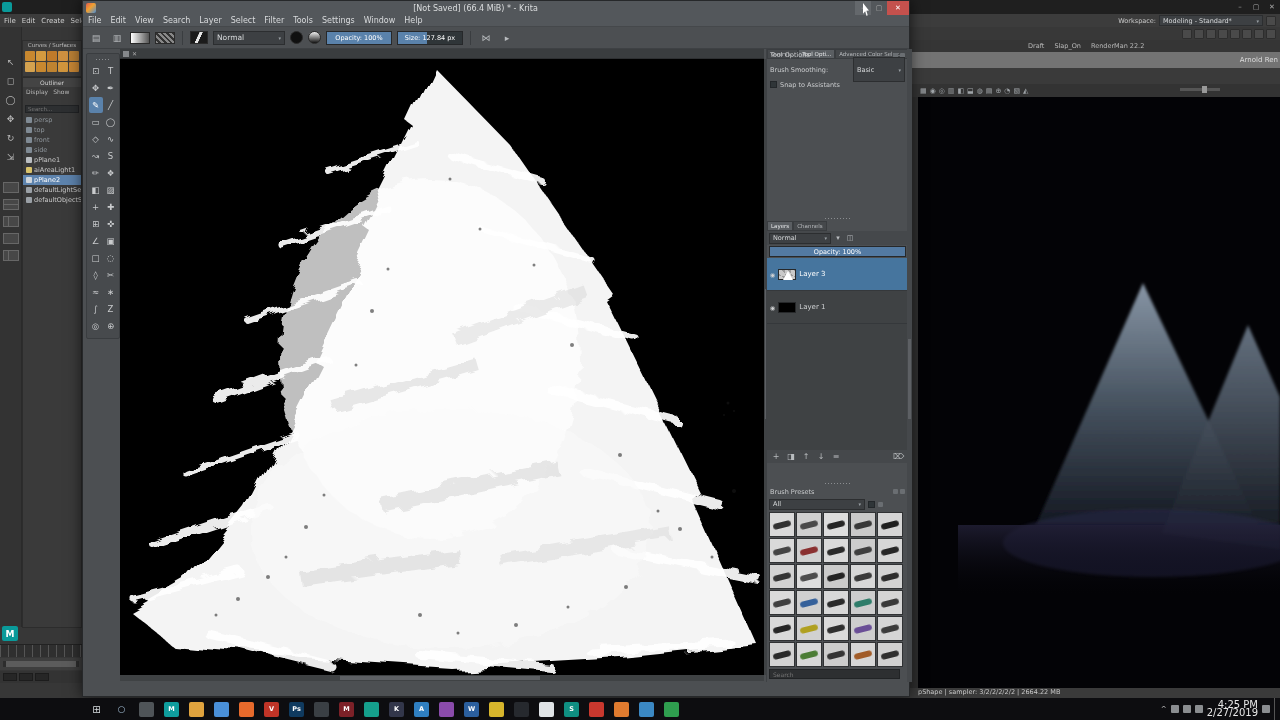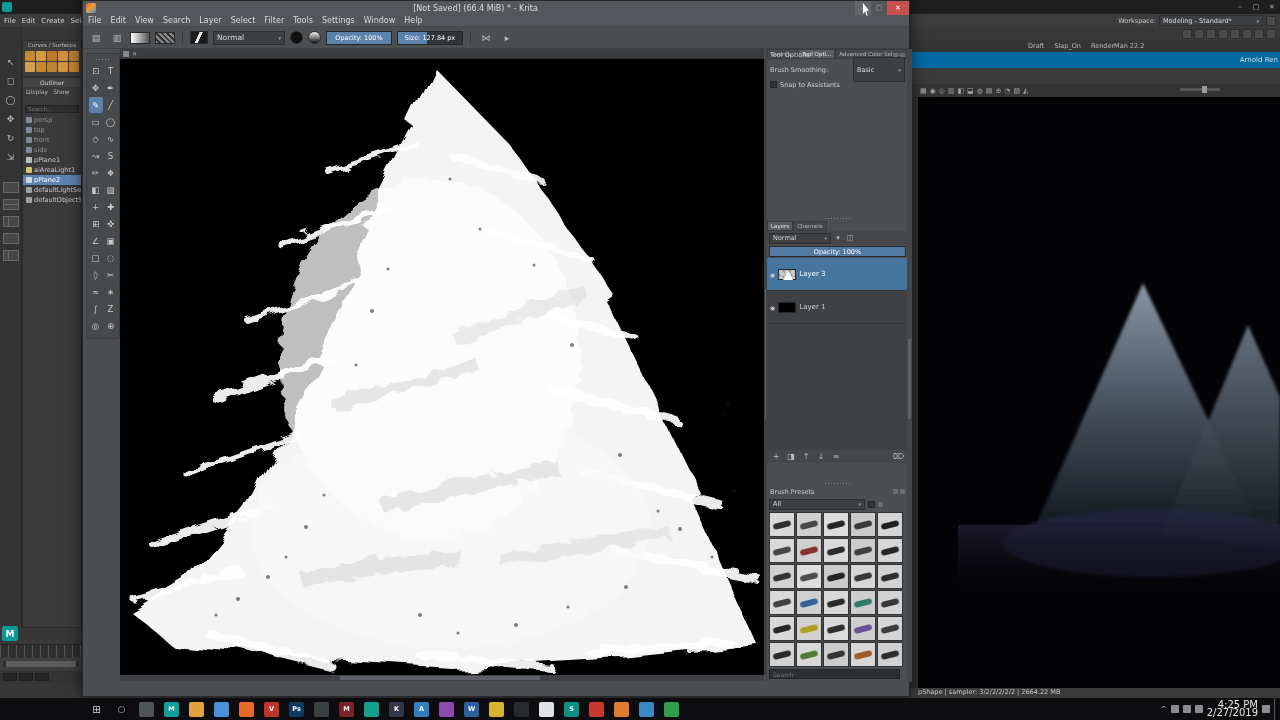--- a/index.html
+++ b/index.html
@@ -43,21 +43,21 @@
   #maya-range .bar:after{right:0}
   #maya-fields{left:0;top:671px;width:82px;height:12px;background:#333;display:flex;gap:2px;align-items:center;padding-left:3px}
   #maya-fields .fb{width:14px;height:8px;background:#262626;border:1px solid #1c1c1c}
   #maya-logo{left:2px;top:626px;width:16px;height:15px;background:#0a9a9a;color:#fff;font-weight:bold;font-size:9px;display:flex;align-items:center;justify-content:center;border-radius:2px}
   
   #mr-menurow{left:0;top:14px;width:370px;height:13px;background:#3c3c3c;display:flex;align-items:center;justify-content:flex-end;gap:3px;padding-right:4px;font-size:6.5px;color:#c9c9c9}
   #mr-menurow .combo{width:104px;height:11px;font-size:6.5px}
   #mr-iconrow{left:0;top:27px;width:370px;height:13px;background:#383838;display:flex;align-items:center;justify-content:flex-end;gap:2px;padding-right:4px}
   .mini-sq{width:10px;height:10px;background:#4a4a4a;border:1px solid #2d2d2d;border-radius:1px}
   #mr-rmrow{left:0;top:40px;width:370px;height:12px;background:#353535;display:flex;align-items:center;gap:10px;padding-left:118px;font-size:6.5px;color:#b9b9b9}
-  #mr-renderhdr{left:0;top:52px;width:370px;height:16px;background:#0369a1;display:flex;align-items:center;justify-content:flex-end;padding-right:2px;font-size:7px;color:#ddd;overflow:hidden;white-space:nowrap}
+  #mr-renderhdr{left:0;top:52px;width:370px;height:16px;background:#737373;display:flex;align-items:center;justify-content:flex-end;padding-right:2px;font-size:7px;color:#ddd;overflow:hidden;white-space:nowrap}
   #mr-vpicons{left:0;top:84px;width:370px;height:13px;background:#333;display:flex;align-items:center;gap:3px;padding-left:10px;font-size:7px;color:#9fa4a8}
   #mr-gutter{left:0;top:97px;width:8px;height:591px;background:#2e2e2e}
   #mr-viewport{left:8px;top:97px;width:362px;height:591px;background:#020204;overflow:hidden}
   #mr-status{left:8px;top:688px;width:360px;height:10px;font-size:6.5px;color:#c9c9c9;white-space:nowrap;overflow:hidden}
   .winbtns{display:flex;height:14px;align-items:center}
   .winbtns .glyph{width:16px;height:14px;font-size:7px;color:#aaa}
   
   #krita{left:82px;top:0;width:828px;height:697px;background:#4c4f52;border:1px solid #26282a;box-shadow:0 0 14px rgba(0,0,0,.65)}
   #k-titlebar{left:0;top:0;width:826px;height:14px;background:#53575b;display:flex;align-items:center}
   #k-titlebar .appicon{width:10px;height:10px;margin-left:3px;border-radius:2px;background:linear-gradient(135deg,#e05a4e,#f0a030 45%,#4a90d9)}

